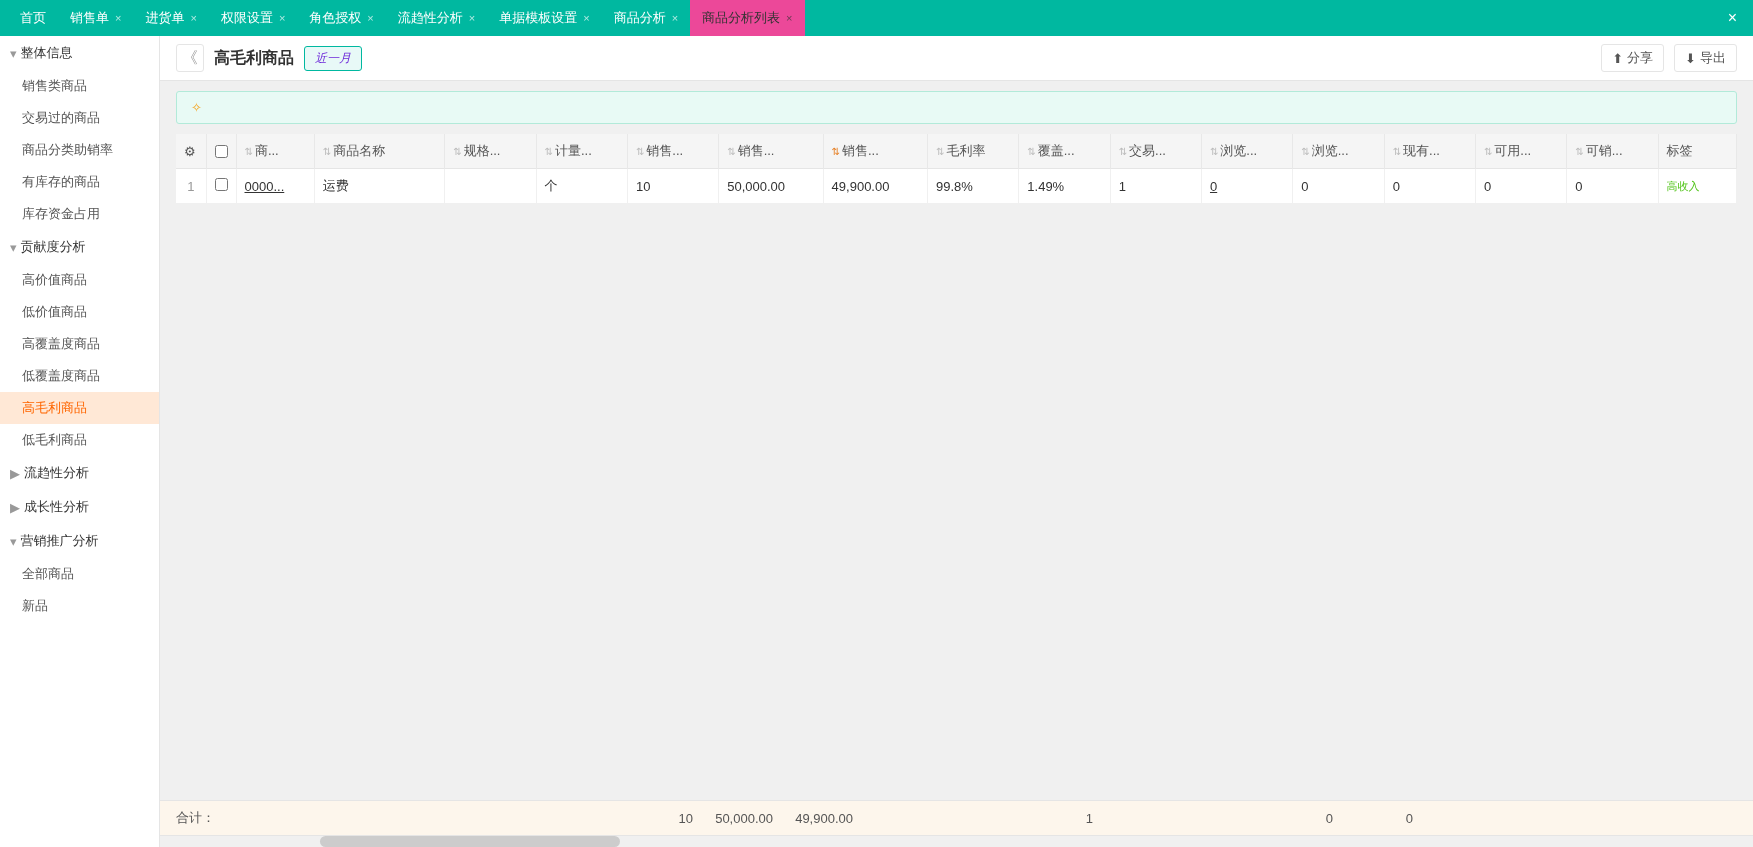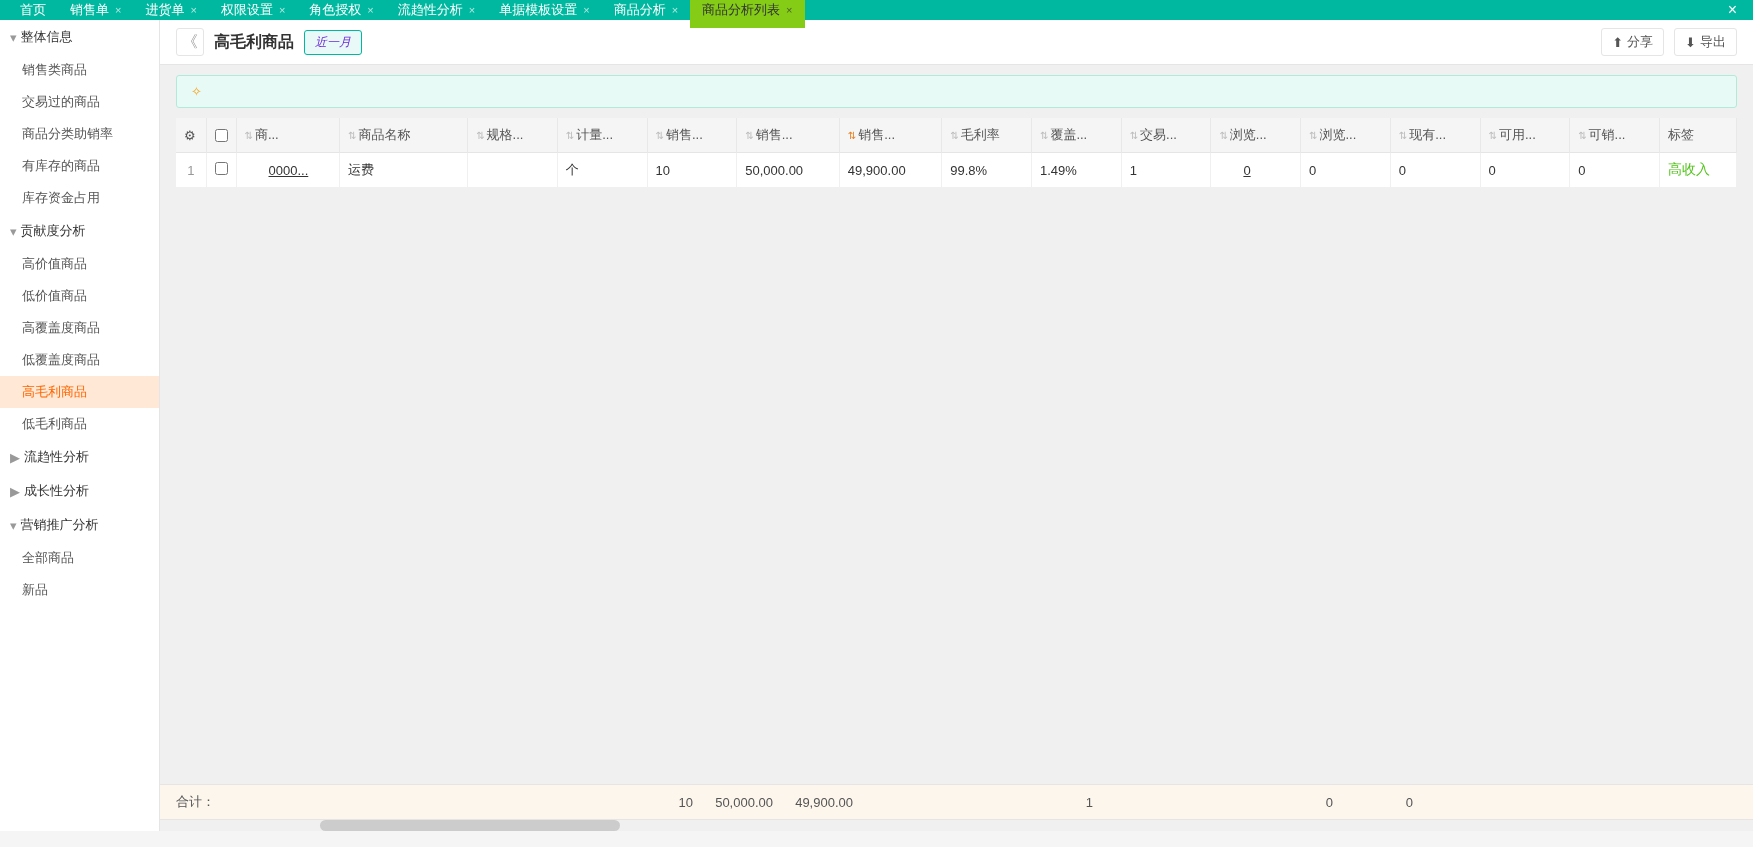--- a/index.html
+++ b/index.html
@@ -3,36 +3,36 @@
   <meta charset="utf-8">
   <style>
     * { box-sizing: border-box; margin: 0; padding: 0; font-family: 'Microsoft YaHei', Arial, sans-serif; font-size: 13px; }
     body { background: #f5f5f5; overflow: hidden; }
 
     
     .top-nav {
       display: flex;
       align-items: center;
       background: #00b8a0;
-      height: 20px;
+      height: 36px;
       padding: 0 8px;
       color: #fff;
     }
     .nav-item {
       padding: 0 12px;
       height: 36px;
       display: flex;
       align-items: center;
       cursor: pointer;
       white-space: nowrap;
       font-size: 13px;
       color: #fff;
       position: relative;
     }
-    .nav-item.active { background: #84cc16; color: #333; align-items: center; }
+    .nav-item.active { background: #ec4899; color: #333; align-items: center; }
     .nav-item .close-x {
       margin-left: 6px;
       font-size: 11px;
       opacity: 0.7;
       cursor: pointer;
     }
     .nav-spacer { flex: 1; }
     .nav-close-btn {
       color: #fff;
       cursor: pointer;
@@ -210,23 +210,23 @@
     tbody td {
       padding: 8px 8px;
       color: #333;
       border-right: 1px solid #f0f0f0;
       white-space: nowrap;
     }
     .td-index { color: #999; text-align: center; width: 30px; }
     .td-checkbox { text-align: center; width: 30px; }
     .tag-high-income {
       color: #52c41a;
-      font-size: 14px;
-    }
-    .td-underline { text-decoration: underline; cursor: pointer; color: #333; margin-left: 24px; }
+      font-size: 11px;
+    }
+    .td-underline { text-decoration: underline; cursor: pointer; color: #333; }
 
     
     .footer-totals {
       display: flex;
       align-items: center;
       background: #fdf6ec;
       border-top: 1px solid #e5e5e5;
       padding: 8px 16px;
       font-size: 12px;
       color: #555;

